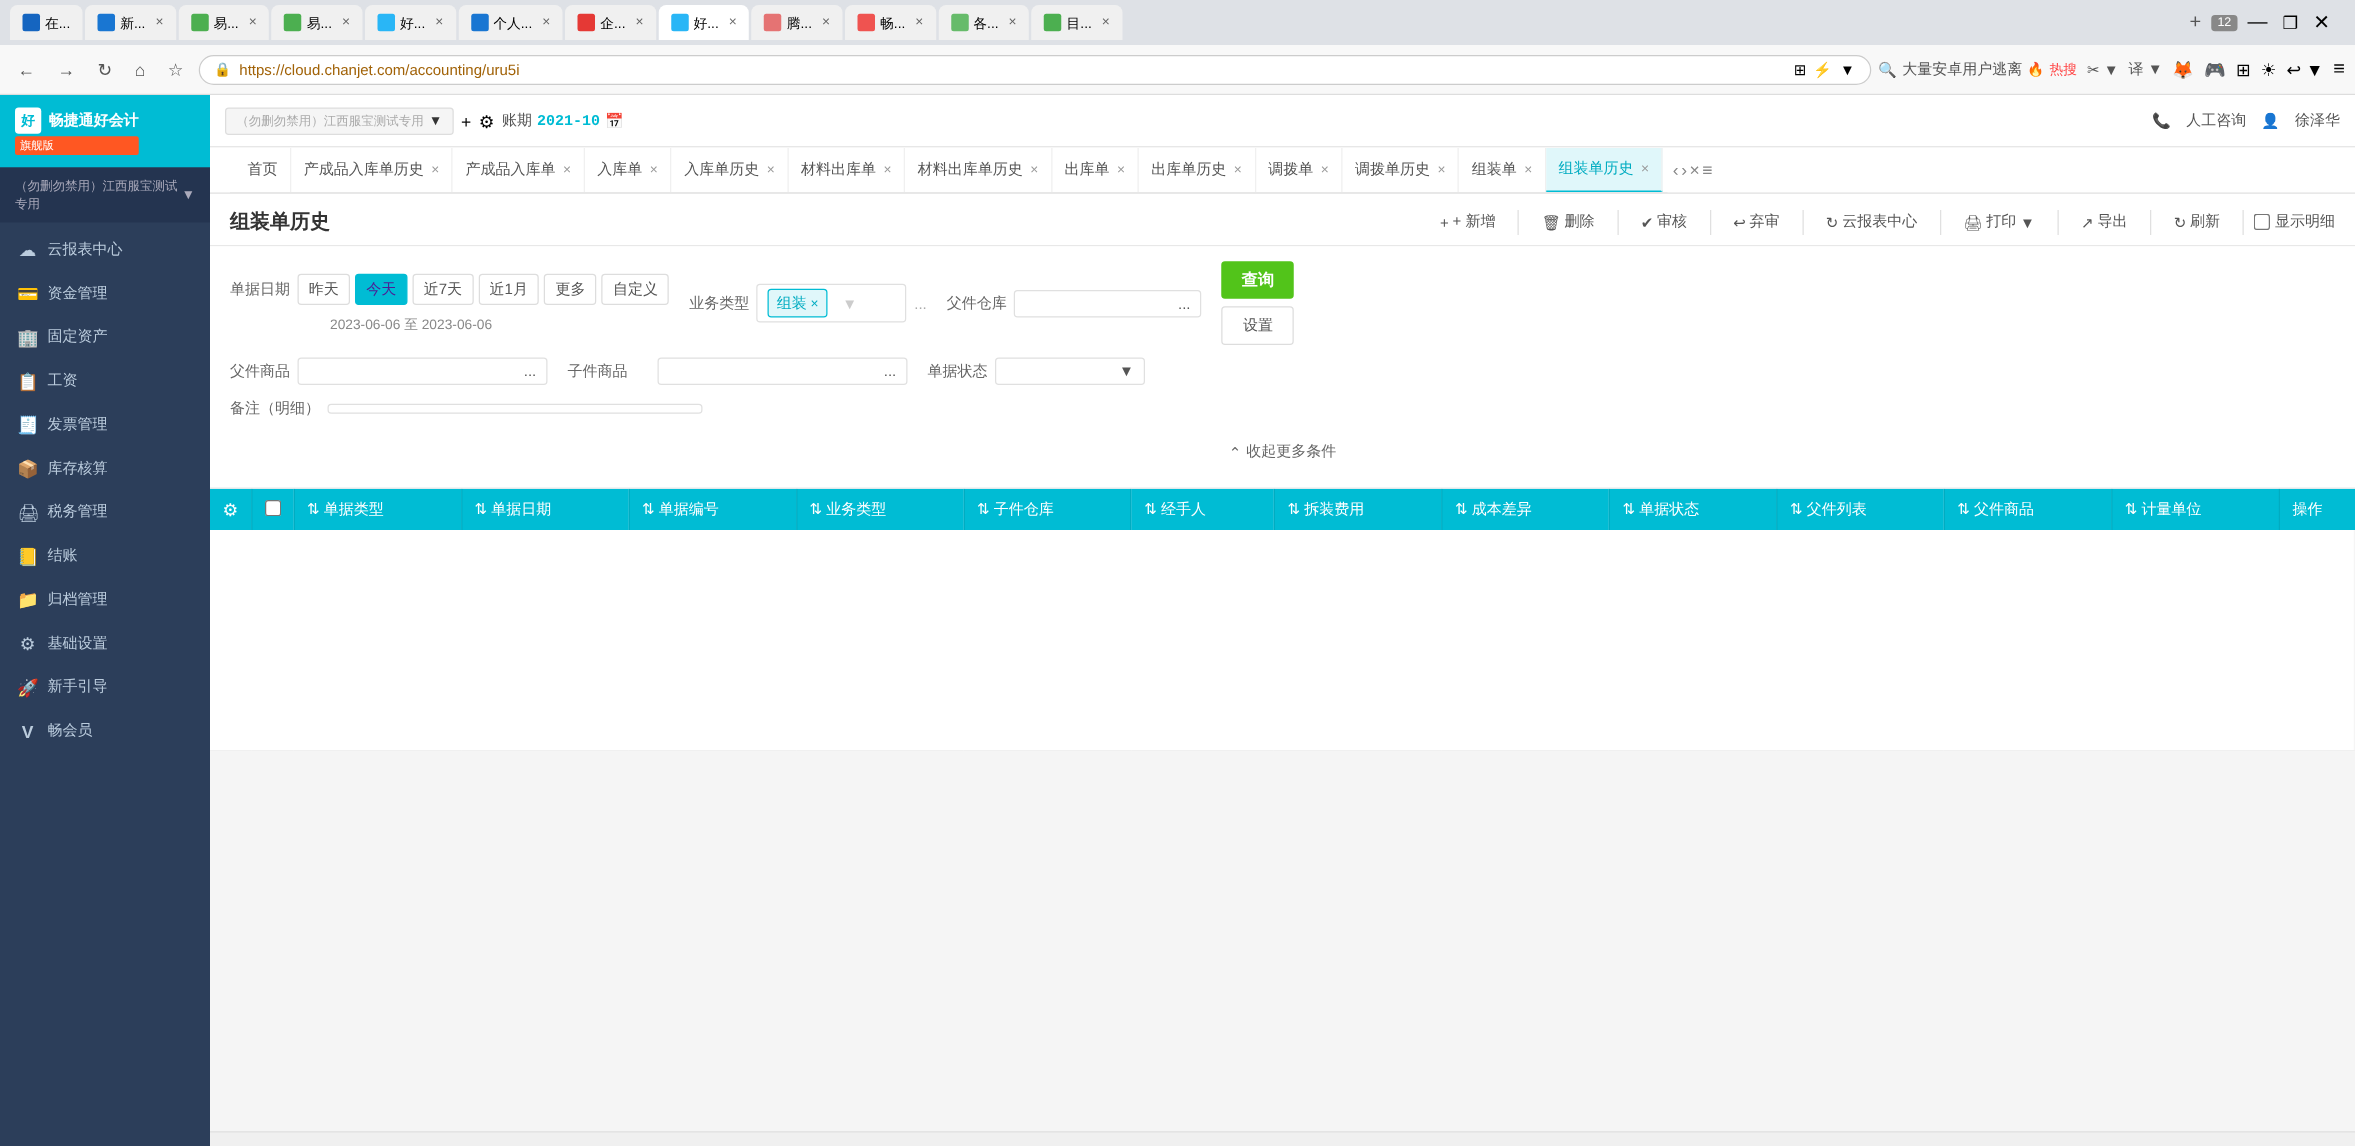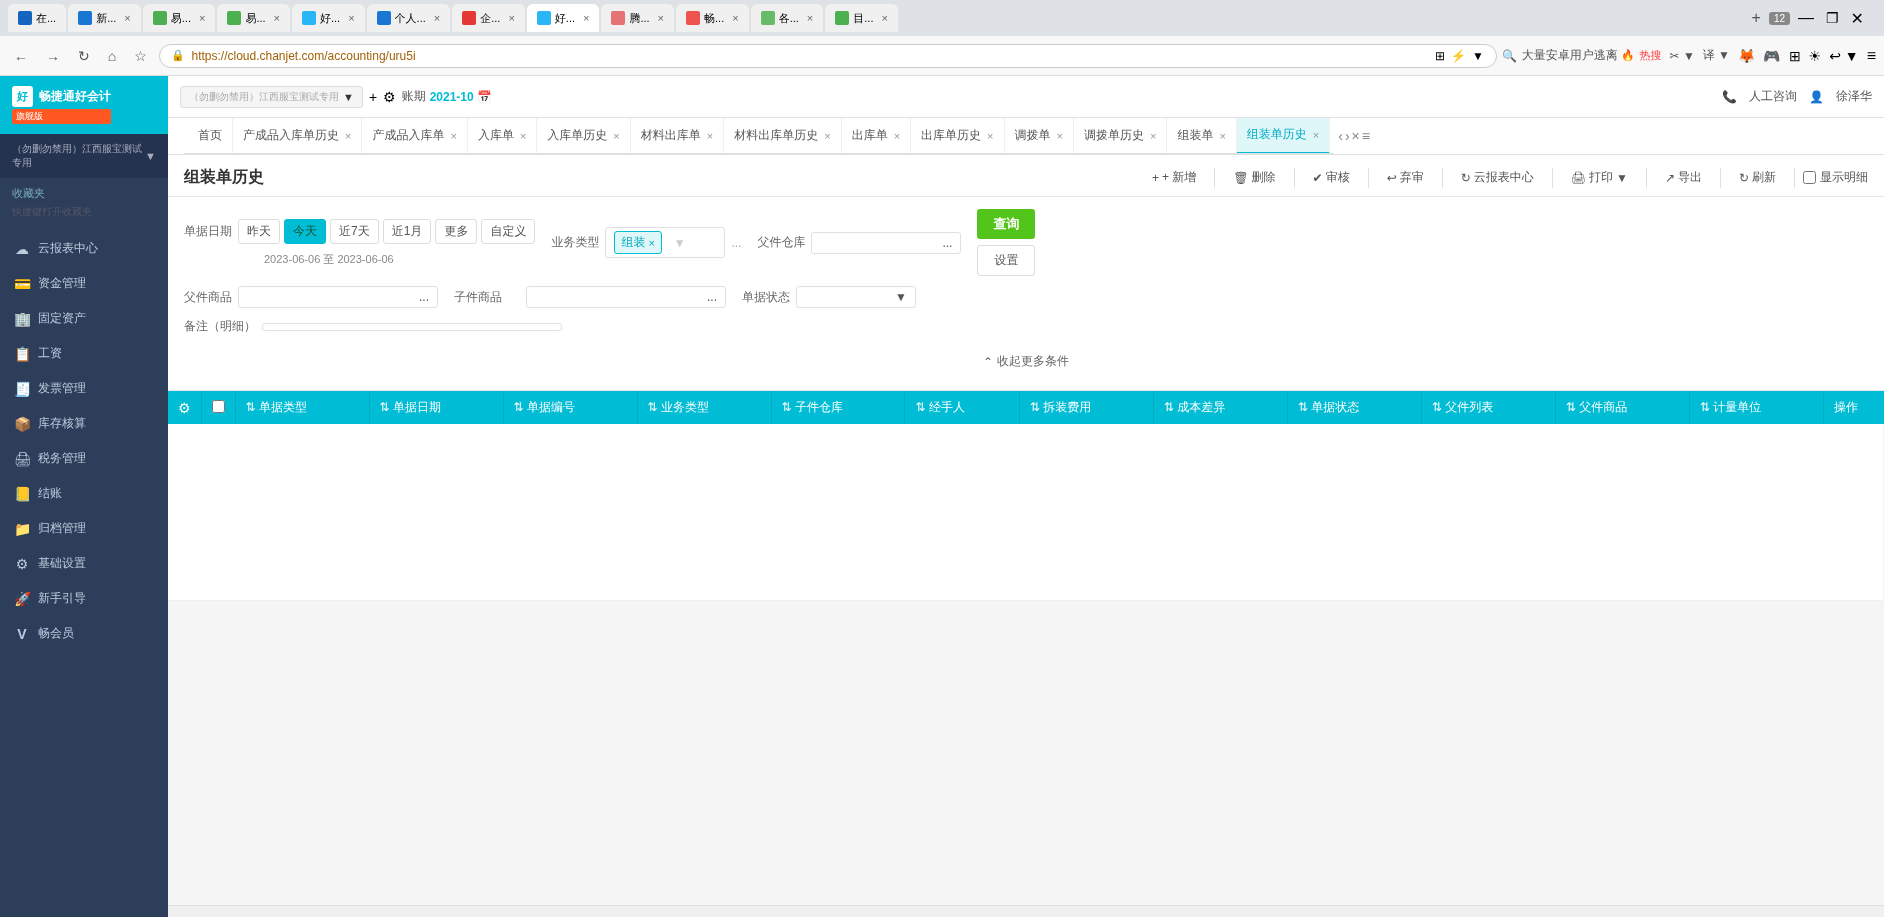--- a/index.html
+++ b/index.html
@@ -67,21 +67,21 @@
     .toolbar { display: flex; align-items: center; gap: 8px; }
     .toolbar-btn { display: flex; align-items: center; gap: 3px; padding: 4px 10px; font-size: 12px; border: none; border-radius: 3px; cursor: pointer; background: none; color: #555; }
     .toolbar-divider { width: 1px; height: 20px; background: #e0e0e0; }
 
     
     .filter-area { background: #fff; padding: 12px 16px; border-bottom: 1px solid #e8e8e8; }
     .filter-row { display: flex; align-items: center; gap: 16px; margin-bottom: 10px; }
     .filter-label { font-size: 12px; color: #666; white-space: nowrap; }
     .date-filter { display: flex; align-items: center; gap: 4px; }
     .date-btn { padding: 3px 8px; font-size: 12px; border: 1px solid #ddd; border-radius: 3px; cursor: pointer; background: #fff; color: #555; }
-    .date-btn.active { background: #00bcd4; color: #14532d; border-color: #00bcd4; }
+    .date-btn.active { background: #00bcd4; color: #4c1d95; border-color: #00bcd4; }
     .date-range { font-size: 11px; color: #888; margin-left: 6px; }
     .filter-tag { display: inline-flex; align-items: center; gap: 3px; background: #e0f7fa; border: 1px solid #00bcd4; color: #00acc1; padding: 2px 6px; border-radius: 3px; font-size: 12px; }
     .filter-tag .remove { cursor: pointer; font-size: 11px; }
     .filter-select { display: flex; align-items: center; gap: 4px; border: 1px solid #e0e0e0; border-radius: 3px; padding: 3px 8px; cursor: pointer; background: #fff; font-size: 12px; color: #555; min-width: 100px; }
     .filter-input { display: flex; align-items: center; gap: 4px; border: 1px solid #e0e0e0; border-radius: 3px; padding: 3px 8px; cursor: pointer; background: #fff; font-size: 12px; color: #555; min-width: 120px; }
     .filter-more { color: #aaa; font-size: 12px; cursor: pointer; }
     .collapse-btn { display: flex; align-items: center; justify-content: center; gap: 4px; font-size: 12px; color: #666; cursor: pointer; padding: 4px 0; }
 
     
     .table-area { flex: 1; overflow: auto; }
@@ -223,24 +223,20 @@
             <span class="sidebar-logo">好</span>
             <span class="sidebar-brand">畅捷通好会计</span>
           </div>
           <span class="sidebar-badge">旗舰版</span>
         </div>
       </div>
       <div class="sidebar-org">
         <span style="font-size:10px;color:#aab;">（勿删勿禁用）<span>江西服宝测试专用</span></span>
         <span>▼</span>
       </div>
-      <div class="sidebar-favorites">
-        <div class="sidebar-fav-title">收藏夹</div>
-        <div class="sidebar-fav-hint">快捷键打开收藏夹</div>
-      </div>
       <div class="sidebar-menu">
         <div class="sidebar-item">
           <span class="item-icon">☁</span>
           <span class="item-label">云报表中心</span>
         </div>
         <div class="sidebar-item">
           <span class="item-icon">💳</span>
           <span class="item-label">资金管理</span>
         </div>
         <div class="sidebar-item">
@@ -291,21 +287,21 @@
       <div class="topbar">
         <div class="topbar-left">
           <div class="company-selector">
             <span style="font-size:10px;color:#aaa;">（勿删勿禁用）江西服宝测试专用</span>
             <span>▼</span>
           </div>
           <button style="background:none;border:none;cursor:pointer;font-size:14px;">+</button>
           <button style="background:none;border:none;cursor:pointer;font-size:14px;">⚙</button>
           <div class="period-area">
             <span>账期</span>
-            <span style="color:#00bcd4;font-weight:bold;">2021-10</span>
+            <span style="color:#00bcd4;font-weight:bold;font-family:Liberation Mono, monospace;">2021-10</span>
             <span style="cursor:pointer;">📅</span>
           </div>
         </div>
         <div class="topbar-right">
           <span>📞</span>
           <span>人工咨询</span>
           <span>👤</span>
           <span>徐泽华</span>
         </div>
       </div>

